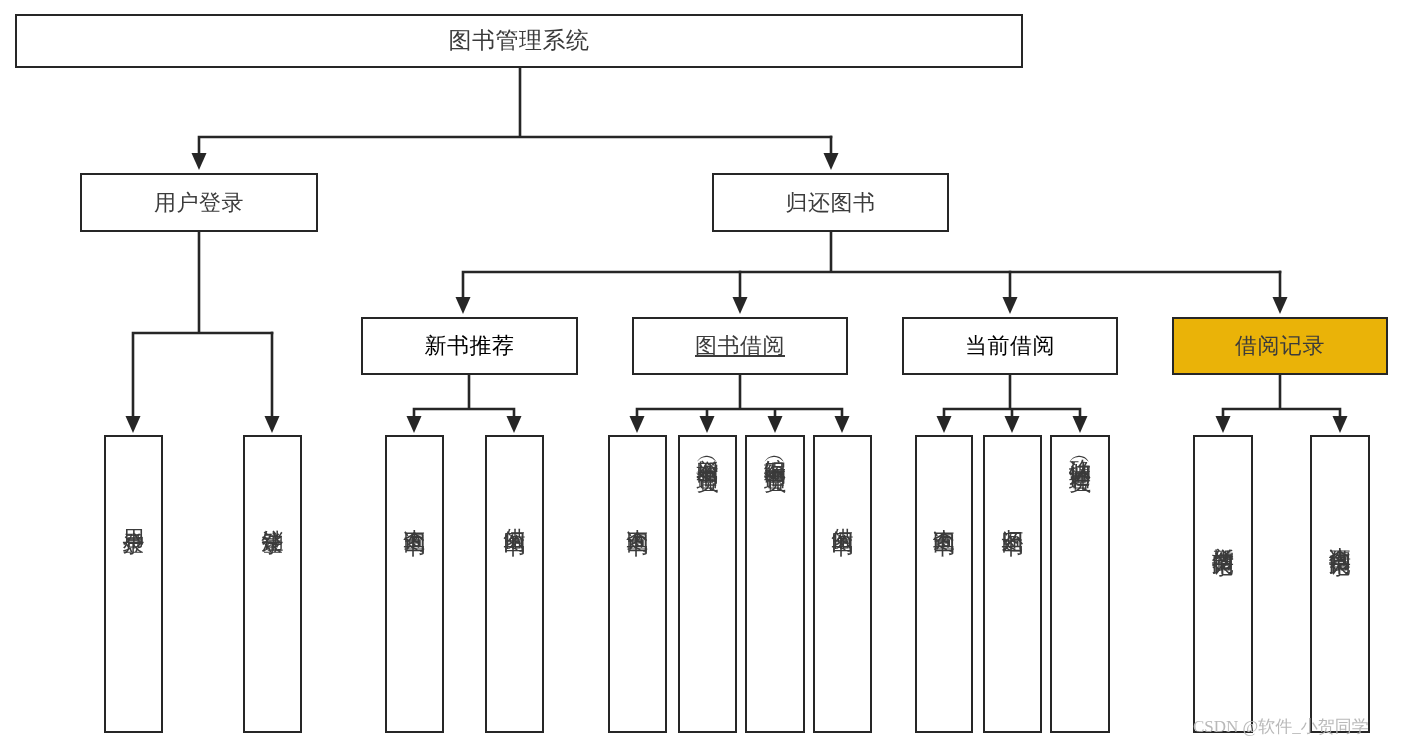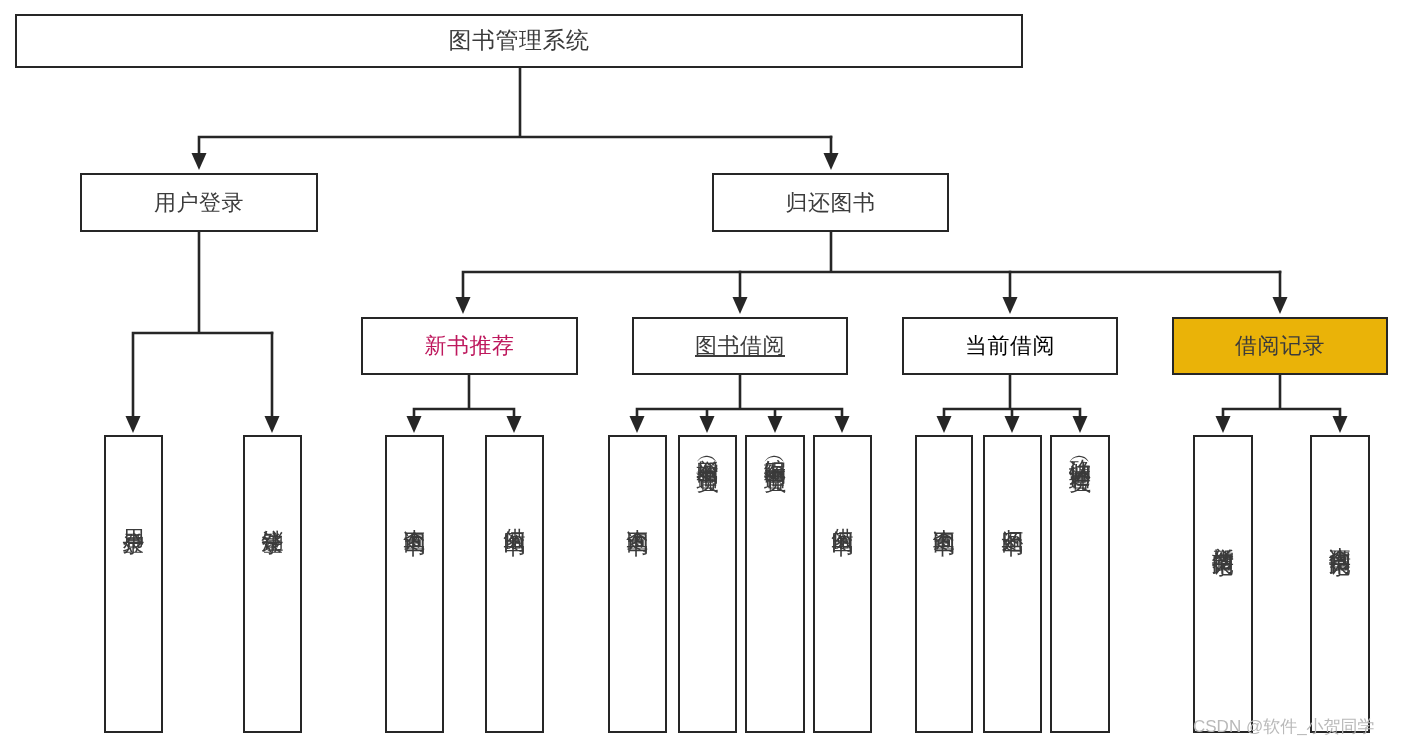--- a/index.html
+++ b/index.html
@@ -65,21 +65,21 @@
   .node.vert.mid .node-label {
     margin-top: 70px;
   }
   .node.vert.midshort .node-label {
     margin-top: 88px;
   }
   .watermark {
     position: absolute;
     color: #b9b9b9;
     font-size: 17px;
-    font-family: Liberation Sans, sans-serif;
+    font-family: Liberation Serif, serif;
     white-space: nowrap;
     pointer-events: none;
   }
 </style>
 </head>
 <body>
 
 <div id="diagram-root" style="background: rgb(255, 255, 255);">
 
   <svg id="edges-layer" viewBox="0 0 1405 747" width="1405" height="747" xmlns="http://www.w3.org/2000/svg">
@@ -124,21 +124,21 @@
       <div class="node root horiz" style="left: 15px; top: 14px; width: 1008px; height: 54px; border-color: rgb(38, 38, 38); background: rgb(255, 255, 255);">
         <span class="node-label" style="color: rgb(59, 59, 59);">图书管理系统</span>
       </div>
       <div class="node level2 horiz" style="left: 80px; top: 173px; width: 238px; height: 59px; border-color: rgb(38, 38, 38); background: rgb(255, 255, 255);">
         <span class="node-label" style="color: rgb(59, 59, 59);">用户登录</span>
       </div>
       <div class="node level2 horiz" style="left: 712px; top: 173px; width: 237px; height: 59px; border-color: rgb(38, 38, 38); background: rgb(255, 255, 255);">
         <span class="node-label" style="color: rgb(59, 59, 59);">归还图书</span>
       </div>
       <div class="node level3 horiz" style="left: 361px; top: 317px; width: 217px; height: 58px; border-color: rgb(38, 38, 38); background: rgb(255, 255, 255);">
-        <span class="node-label" style="color: #be185d;">新书推荐</span>
+        <span class="node-label" style="color: #000000;">新书推荐</span>
       </div>
       <div class="node level3 horiz" style="left: 632px; top: 317px; width: 216px; height: 58px; border-color: rgb(38, 38, 38); background: rgb(255, 255, 255);">
         <span class="node-label" style="color: rgb(59, 59, 59); text-decoration: underline;">图书借阅</span>
       </div>
       <div class="node level3 horiz" style="left: 902px; top: 317px; width: 216px; height: 58px; border-color: rgb(38, 38, 38); background: rgb(255, 255, 255);">
         <span class="node-label" style="color: #000000;">当前借阅</span>
       </div>
       <div class="node level3 horiz" style="left: 1172px; top: 317px; width: 216px; height: 58px; border-color: rgb(38, 38, 38); background: #eab308;">
         <span class="node-label" style="color: rgb(59, 59, 59);">借阅记录</span>
       </div>

